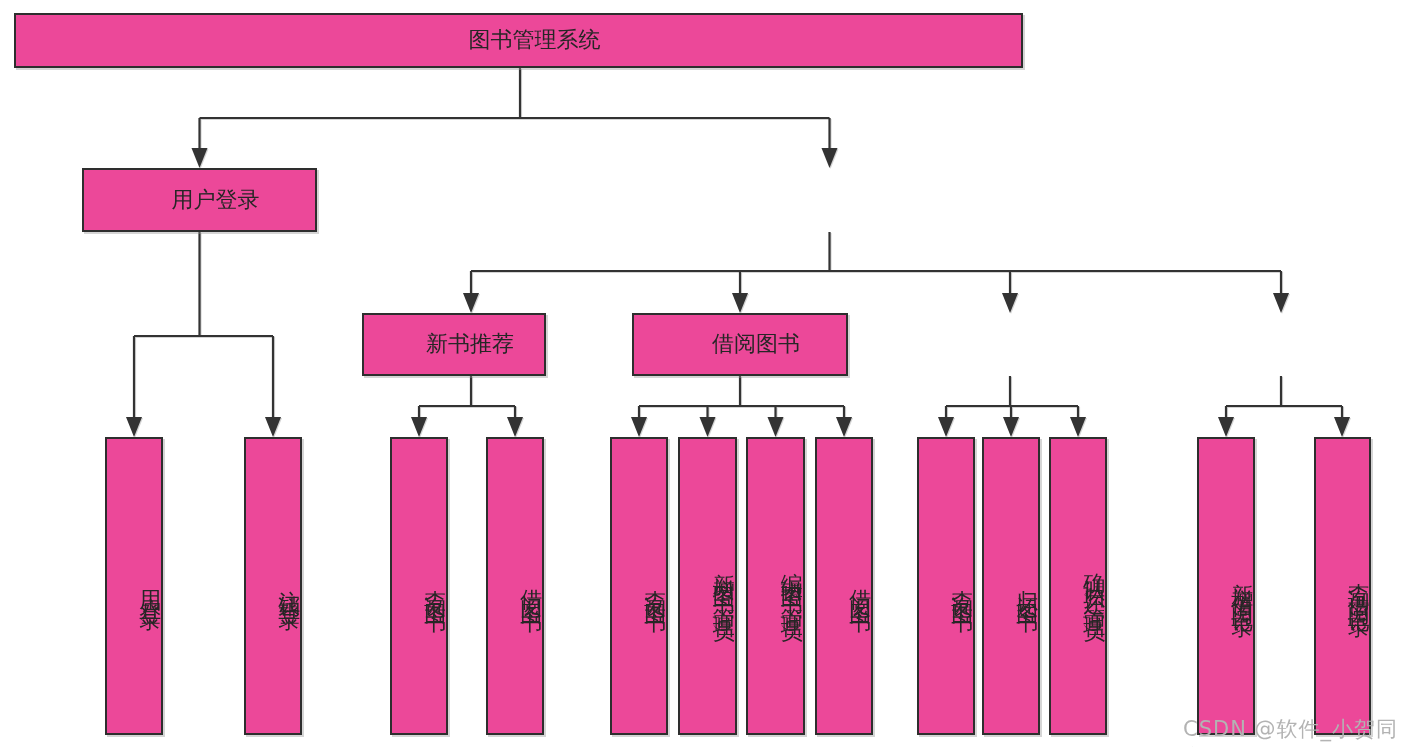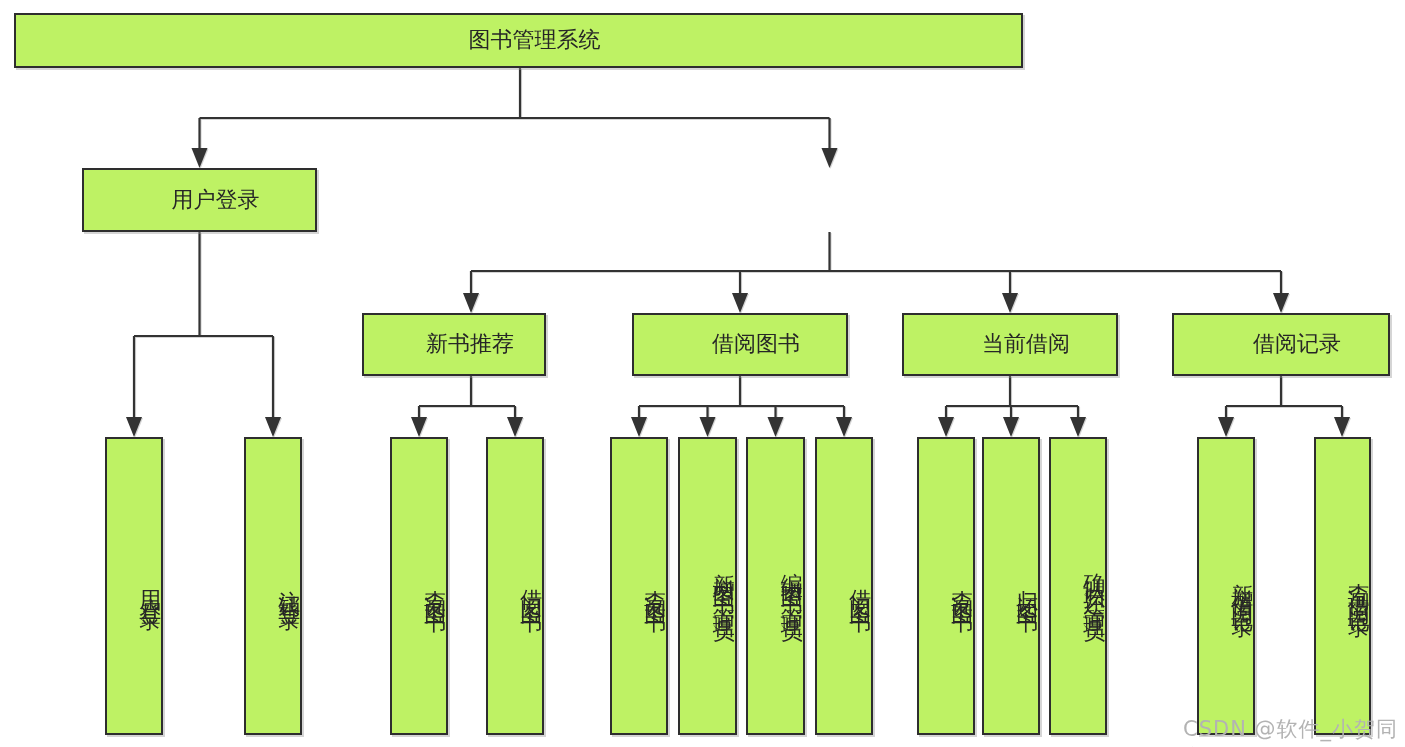--- a/index.html
+++ b/index.html
@@ -14,21 +14,21 @@
     position:absolute; left:0; top:0; width:1405px; height:747px;
     pointer-events:none;
     filter:drop-shadow(1.5px 1.5px 0 rgba(160,160,160,0.45));
   }
   .connector path { stroke:var(--line,#333333); stroke-width:2.2; fill:none; }
   .connector polygon { fill:var(--line,#333333); }
   .node {
     position:absolute;
     display:flex; align-items:center; justify-content:center;
     border:2.5px solid var(--border,#2e2e2e);
-    background:#bef264;
+    background:#ec4899;
     color:var(--text,#262626);
     font-size:22px;
     line-height:1.2;
     box-sizing:border-box;
     box-shadow:2px 2px 0 rgba(150,150,150,0.40);
     white-space:nowrap;
     text-align:center;
     padding-left:32px;
   }
   .vbox {
@@ -85,22 +85,20 @@
     <polygon points="1218,417 1234,417 1226,437"></polygon>
     <polygon points="1334,417 1350,417 1342,437"></polygon>
   </svg>
 
   <div class="node" style="left:14px;top:13px;width:1009px;height:55px">图书管理系统</div>
 
   <div class="node" style="left:82px;top:168px;width:235px;height:64px">用户登录</div>
 
   <div class="node" style="left:362px;top:313px;width:184px;height:63px">新书推荐</div>
   <div class="node" style="left:632px;top:313px;width:216px;height:63px">借阅图书</div>
-  <div class="node" style="left:902px;top:313px;width:216px;height:63px">当前借阅</div>
-  <div class="node" style="left:1172px;top:313px;width:218px;height:63px">借阅记录</div>
 
   <div class="node vbox" style="left:105px;top:437px;width:58px;height:298px">用户登录</div>
   <div class="node vbox" style="left:244px;top:437px;width:58px;height:298px">注销登录</div>
 
   <div class="node vbox" style="left:390px;top:437px;width:58px;height:298px">查询图书</div>
   <div class="node vbox" style="left:486px;top:437px;width:58px;height:298px">借阅图书</div>
 
   <div class="node vbox" style="left:610px;top:437px;width:58px;height:298px">查询图书</div>
   <div class="node vbox" style="left:678px;top:437px;width:59px;height:298px">新增图书（管理员）</div>
   <div class="node vbox" style="left:746px;top:437px;width:59px;height:298px">编辑图书（管理员）</div>

